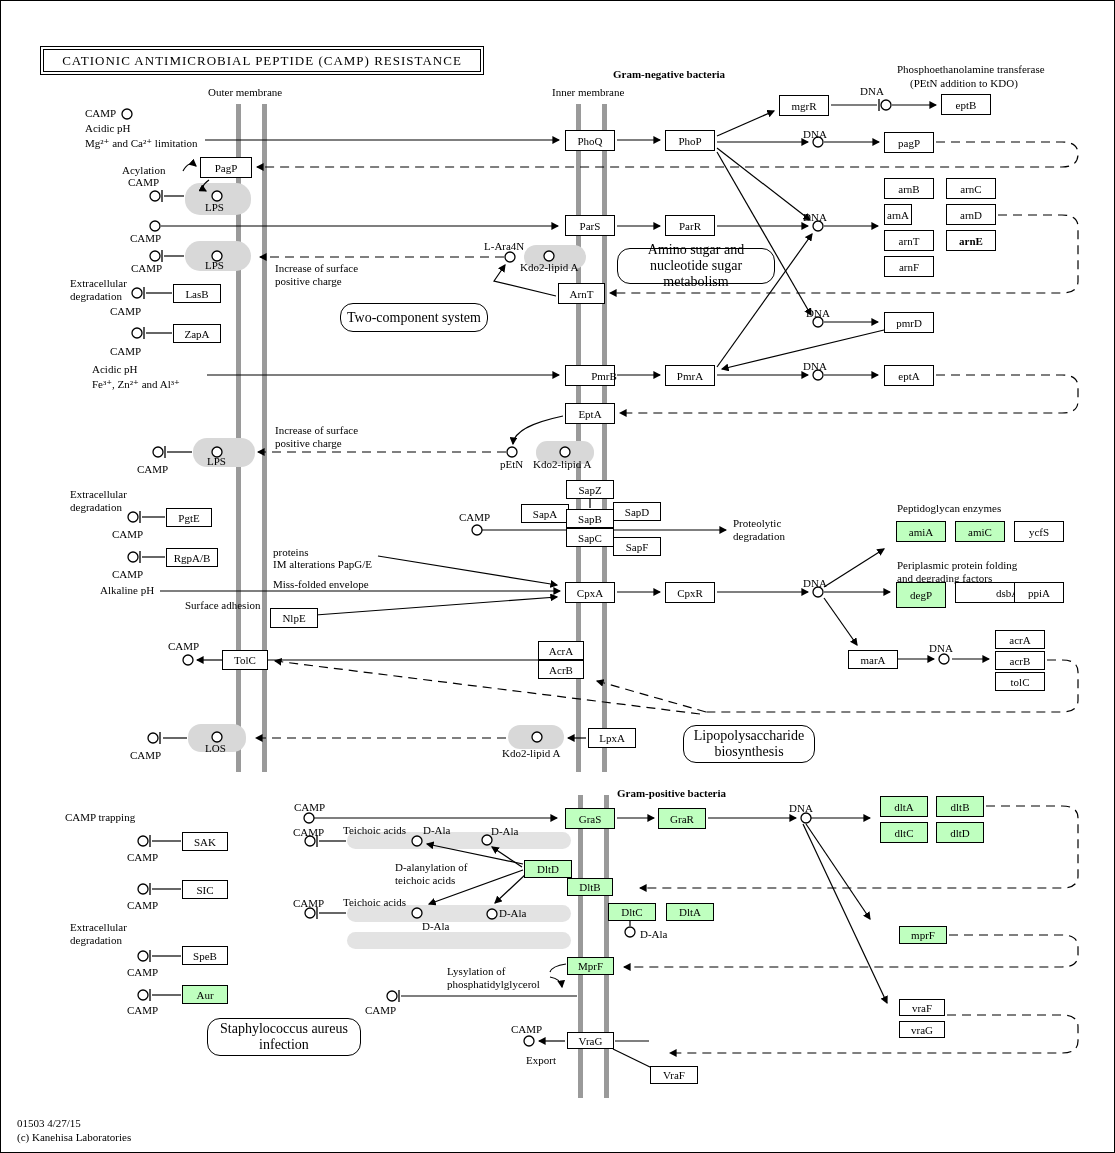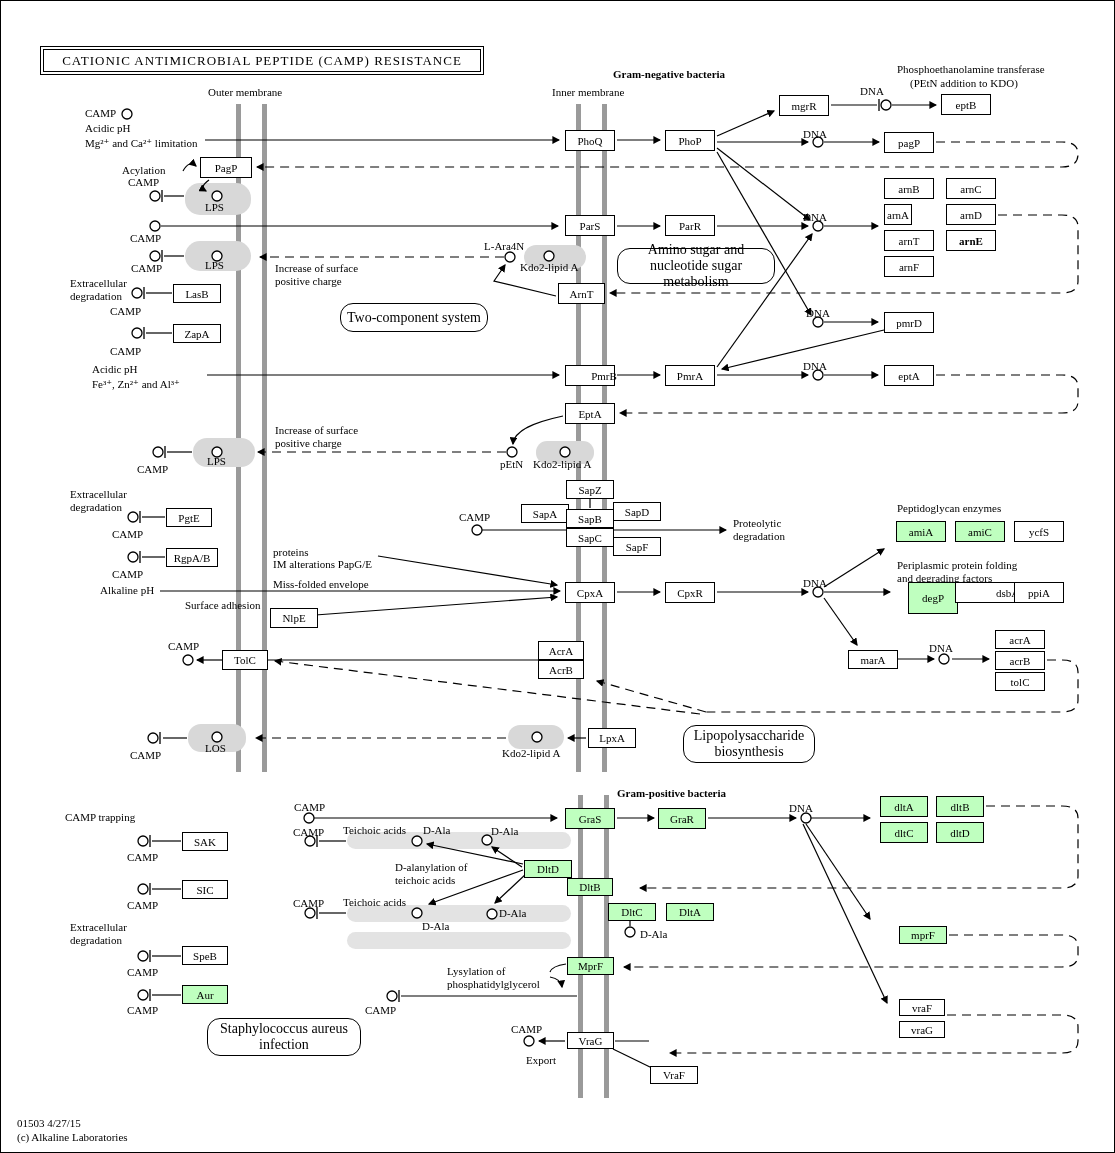--- a/index.html
+++ b/index.html
@@ -311,21 +311,21 @@
 <div class="node" style="left:613px;top:502px;width:48px;height:19px;">SapD</div>
 <div class="node" style="left:613px;top:537px;width:48px;height:19px;">SapF</div>
 <div class="node" style="left:166px;top:508px;width:46px;height:19px;">PgtE</div>
 <div class="node" style="left:166px;top:548px;width:52px;height:19px;">RgpA/B</div>
 <div class="node" style="left:270px;top:608px;width:48px;height:20px;">NlpE</div>
 <div class="node" style="left:565px;top:582px;width:50px;height:21px;">CpxA</div>
 <div class="node" style="left:665px;top:582px;width:50px;height:21px;">CpxR</div>
 <div class="node green" style="left:896px;top:521px;width:50px;height:21px;">amiA</div>
 <div class="node green" style="left:955px;top:521px;width:50px;height:21px;">amiC</div>
 <div class="node" style="left:1014px;top:521px;width:50px;height:21px;">ycfS</div>
-<div class="node green" style="left:896px;top:582px;width:50px;height:32px;margin-left:12px;">degP</div>
+<div class="node green" style="left:896px;top:582px;width:50px;height:26px;">degP</div>
 <div class="node" style="left:955px;top:582px;width:64px;height:21px;padding-left:41px;">dsbA</div>
 <div class="node" style="left:1014px;top:582px;width:50px;height:21px;">ppiA</div>
 <div class="node" style="left:848px;top:650px;width:50px;height:19px;">marA</div>
 <div class="node" style="left:995px;top:630px;width:50px;height:19px;">acrA</div>
 <div class="node" style="left:995px;top:651px;width:50px;height:19px;">acrB</div>
 <div class="node" style="left:995px;top:672px;width:50px;height:19px;">tolC</div>
 <div class="node" style="left:222px;top:650px;width:46px;height:20px;">TolC</div>
 <div class="node" style="left:538px;top:641px;width:46px;height:19px;">AcrA</div>
 <div class="node" style="left:538px;top:660px;width:46px;height:19px;">AcrB</div>
 <div class="node" style="left:588px;top:728px;width:48px;height:20px;">LpxA</div>
@@ -367,16 +367,16 @@
 <div class="lbl" style="left:422px;top:920px;">D-Ala</div>
 <div class="lbl" style="left:499px;top:907px;">D-Ala</div>
 <div class="lbl" style="left:640px;top:928px;">D-Ala</div>
 <div class="lbl w" style="left:395px;top:861px;width:92px;">D-alanylation of teichoic acids</div>
 <div class="lbl w" style="left:447px;top:965px;width:112px;">Lysylation of phosphatidylglycerol</div>
 <div class="lbl" style="left:365px;top:1004px;">CAMP</div>
 <div class="lbl" style="left:511px;top:1023px;">CAMP</div>
 <div class="lbl" style="left:526px;top:1054px;">Export</div>
 
 <div class="lbl" style="left:17px;top:1117px;">01503 4/27/15</div>
-<div class="lbl" style="left:17px;top:1131px;">(c) Alkaline Laboratories</div>
+<div class="lbl" style="left:17px;top:1131px;">(c) Kanehisa Laboratories</div>
 
 <div class="frame"></div>
 </div>
 
 </body></html>

